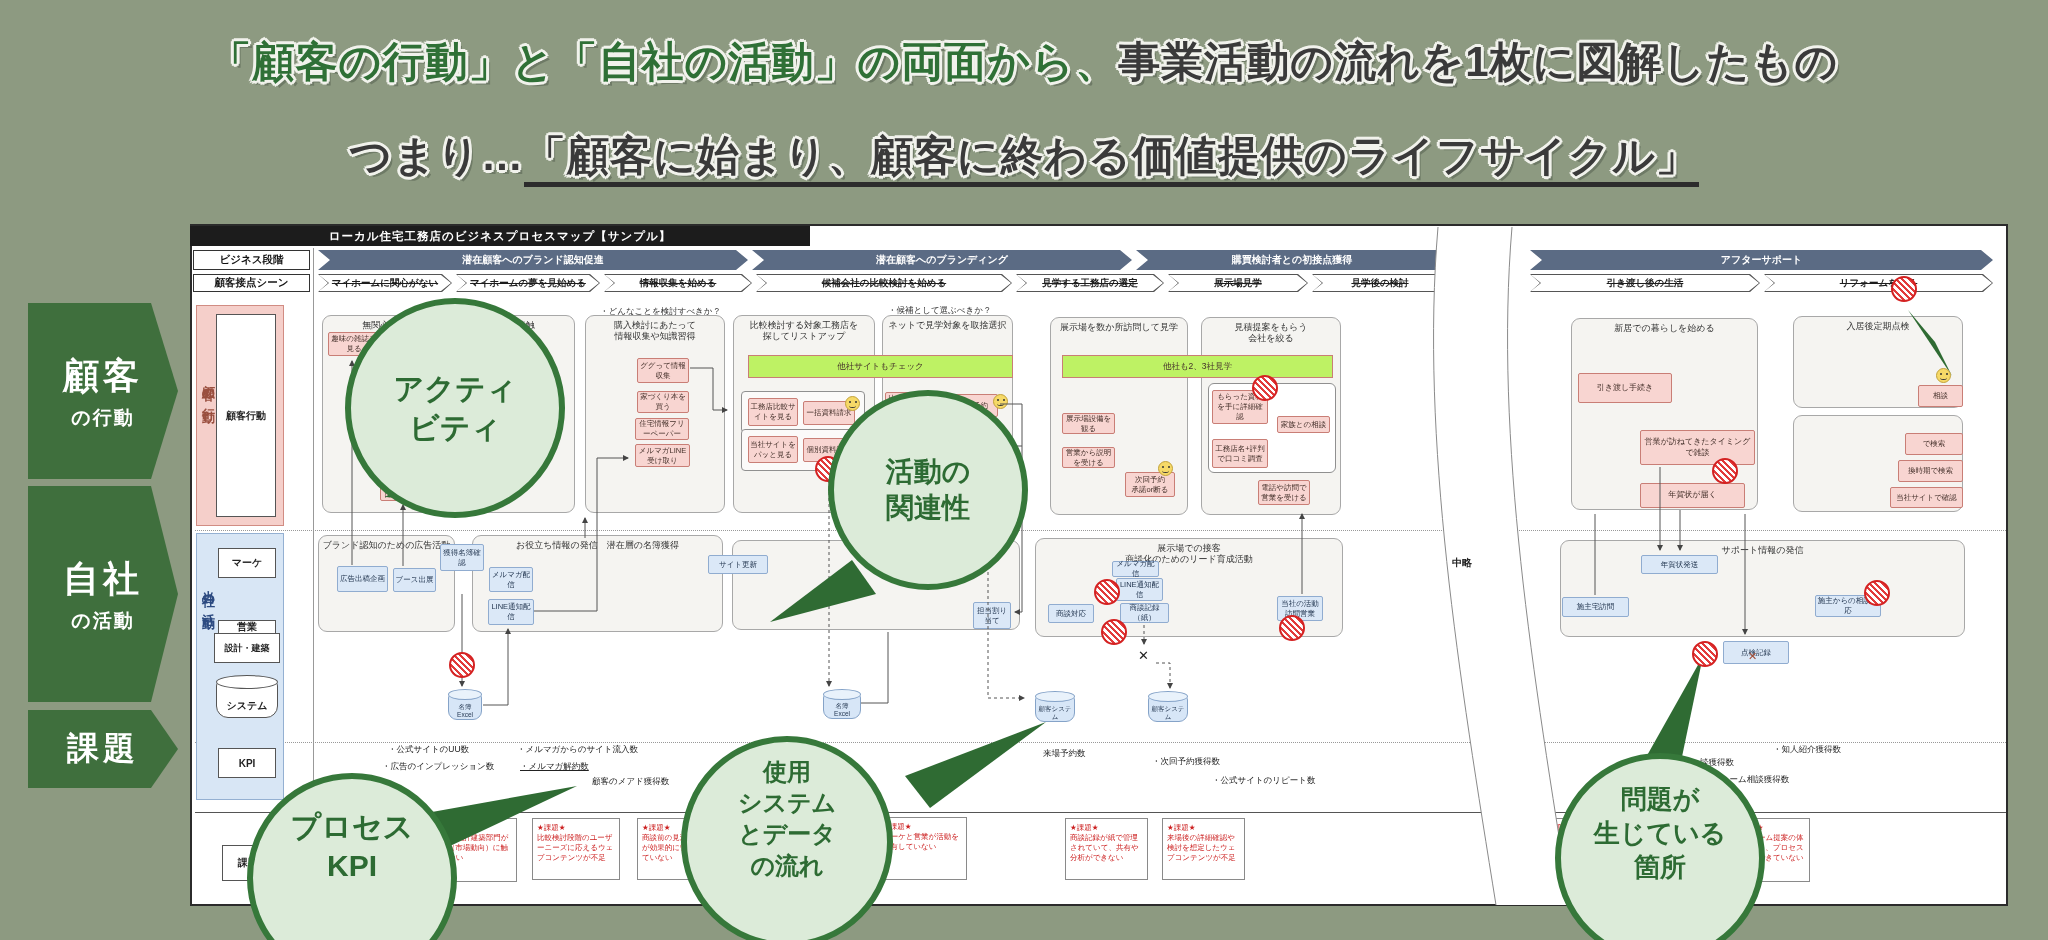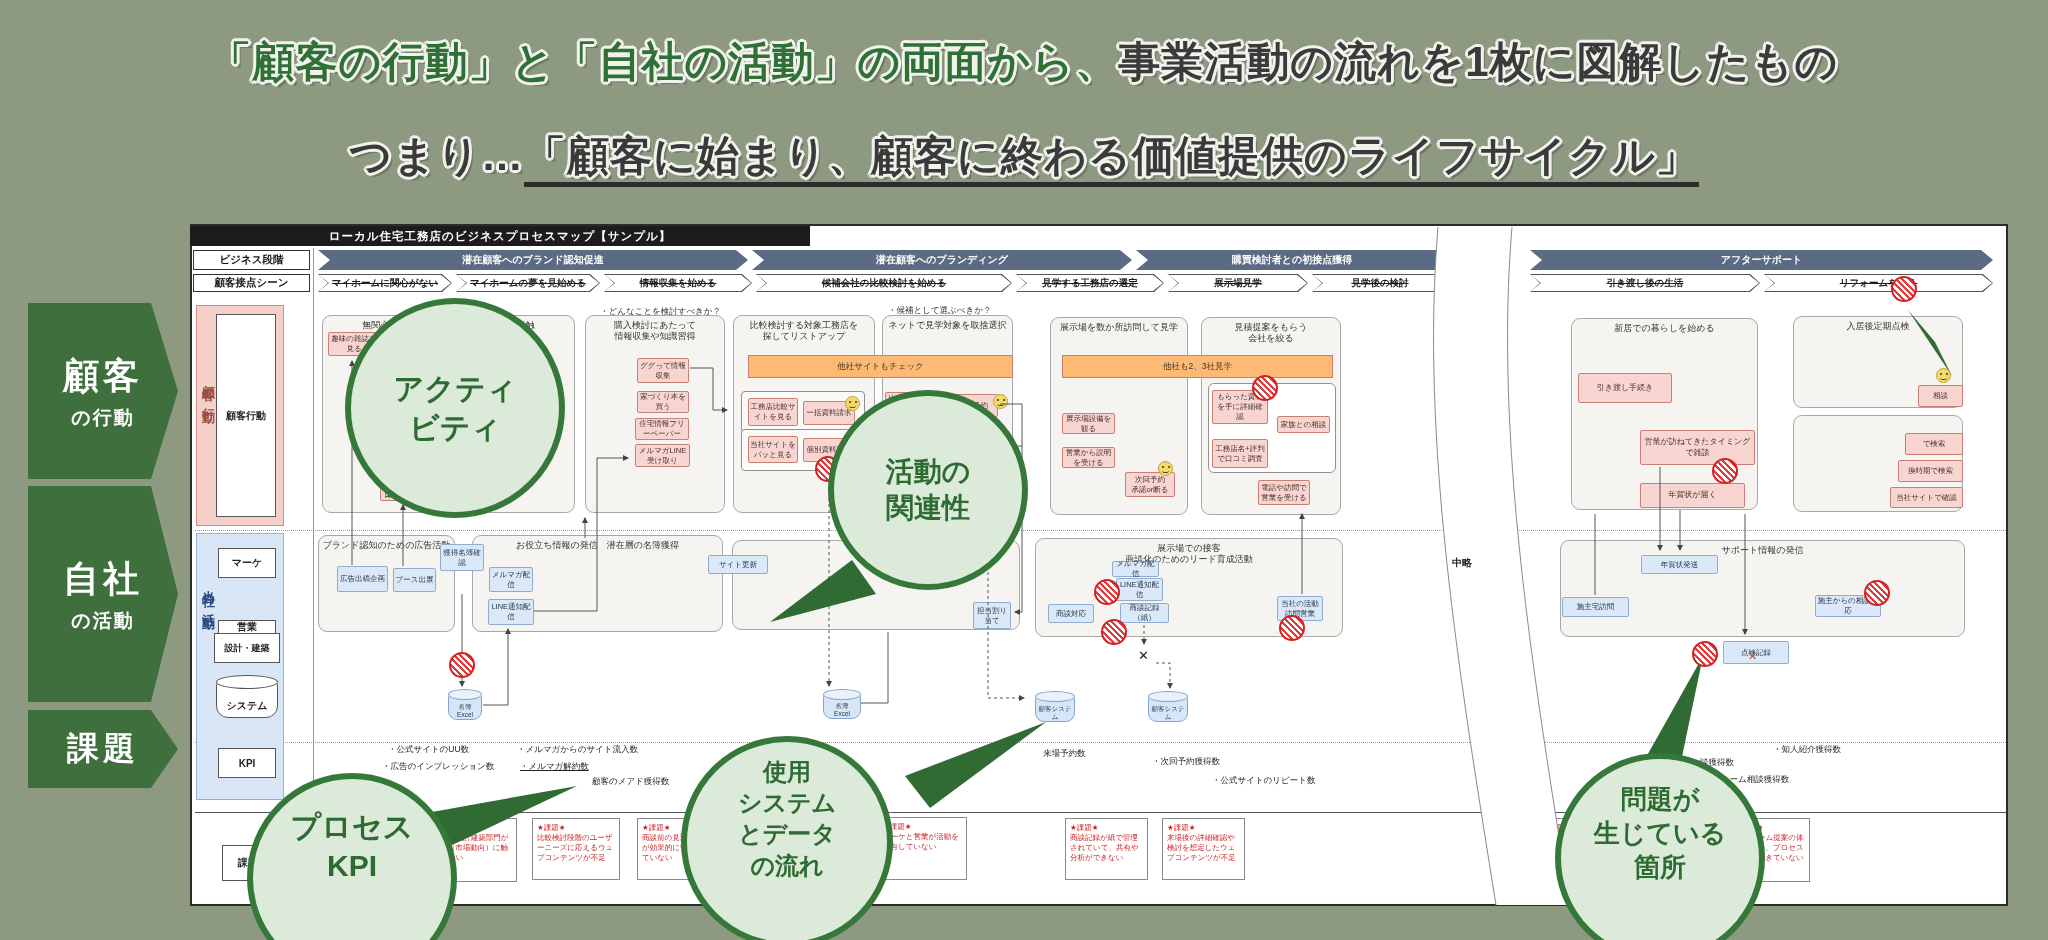--- a/index.html
+++ b/index.html
@@ -19,21 +19,21 @@
   .rowlab{position:absolute;background:#fff;border:1.5px solid #333;display:flex;align-items:center;justify-content:center;font-weight:bold;font-size:10.5px;color:#111;}
   .starrow{position:absolute;background:#5b6b84;color:#fff;display:flex;align-items:center;justify-content:center;font-size:10px;font-weight:bold;clip-path:polygon(0 0,calc(100% - 12px) 0,100% 50%,calc(100% - 12px) 100%,0 100%,12px 50%);}
   .chev{position:absolute;}
   .chev>.bd{position:absolute;inset:0;background:#555;clip-path:polygon(0 0,calc(100% - 10px) 0,100% 50%,calc(100% - 10px) 100%,0 100%,10px 50%);}
   .chev>.in{position:absolute;inset:1px;background:#fff;clip-path:polygon(0 0,calc(100% - 10px) 0,100% 50%,calc(100% - 10px) 100%,0 100%,10px 50%);display:flex;align-items:center;justify-content:center;font-size:9.5px;font-weight:bold;color:#1d1d1d;}
   
   .grp{position:absolute;background:#f5f4f1;border:1px solid #a8a8a8;border-radius:9px;}
   .gt{position:absolute;top:4px;left:0;right:0;text-align:center;font-size:9px;color:#333;white-space:pre-line;line-height:1.25;}
   .whitebox{position:absolute;background:#fff;border:1px solid #909090;border-radius:6px;}
   .cb{position:absolute;background:#f8d5d1;border:1px solid #c97e76;border-radius:2px;display:flex;align-items:center;justify-content:center;text-align:center;font-size:7.5px;line-height:1.3;color:#44302a;padding:1px;white-space:pre-line;}
-  .wbar{position:absolute;background:#fdba74;border:1px solid #c97e76;display:flex;align-items:center;justify-content:center;font-size:8.5px;color:#44302a;}
+  .wbar{position:absolute;background:#bef264;border:1px solid #c97e76;display:flex;align-items:center;justify-content:center;font-size:8.5px;color:#44302a;}
   .ob{position:absolute;background:#dbe8f7;border:1px solid #90acd0;border-radius:2px;display:flex;align-items:center;justify-content:center;text-align:center;font-size:7.5px;line-height:1.3;color:#253852;padding:1px;white-space:pre-line;}
   .cyl{position:absolute;background:#d7e6f7;border:1px solid #85a3c8;border-radius:5px 5px 9px 9px;display:flex;align-items:flex-end;justify-content:center;text-align:center;font-size:6.5px;line-height:1.15;color:#253852;white-space:pre-line;padding-bottom:1px;}
   .cyl::before{content:"";position:absolute;left:-1px;right:-1px;top:-5px;height:9px;border:1px solid #85a3c8;border-radius:50%;background:#e9f2fb;}
   
   .pbar{position:absolute;background:#f5cfca;border:1px solid #d18c83;}
   .bbar{position:absolute;background:#d8e6f5;border:1px solid #94b0d2;}
   .vtext{position:absolute;writing-mode:vertical-rl;font-weight:bold;letter-spacing:3px;}
   .deptbox{position:absolute;background:#fff;border:1px solid #555;display:flex;align-items:center;justify-content:center;font-size:10px;font-weight:bold;color:#222;}
   .syscyl{position:absolute;background:#fff;border:1px solid #555;border-radius:6px 6px 12px 12px;display:flex;align-items:flex-end;justify-content:center;font-size:10px;font-weight:bold;color:#222;padding-bottom:4px;}
   .syscyl::before{content:"";position:absolute;left:-1px;right:-1px;top:-6px;height:12px;border:1px solid #555;border-radius:50%;background:#fff;}

